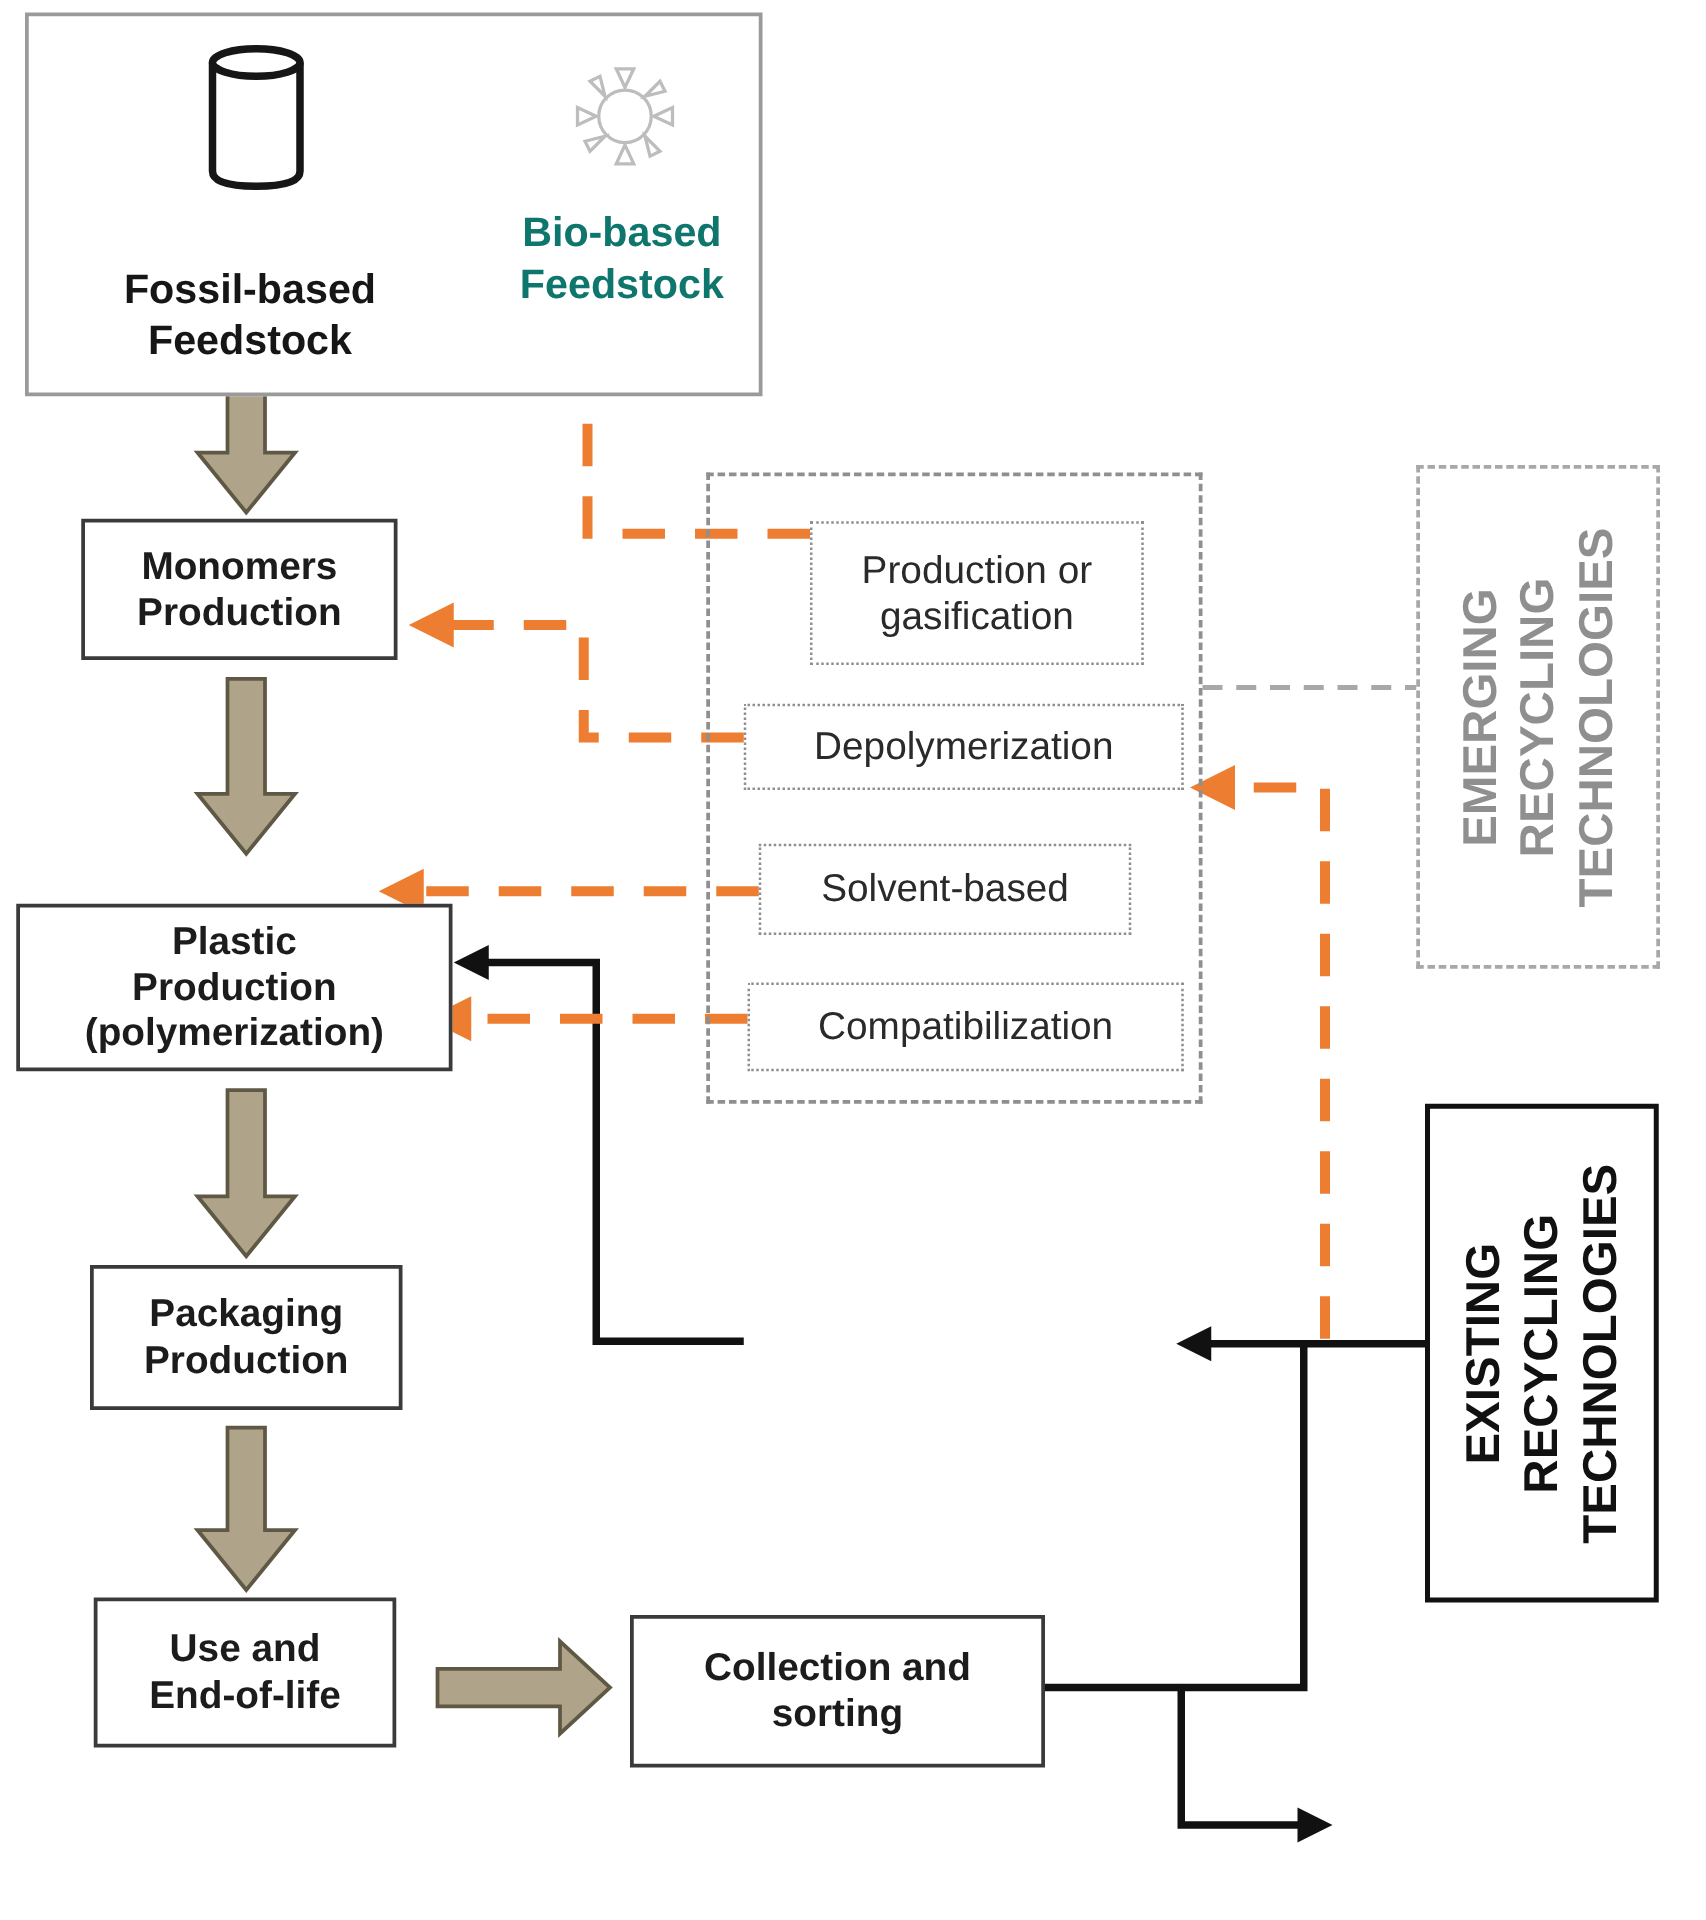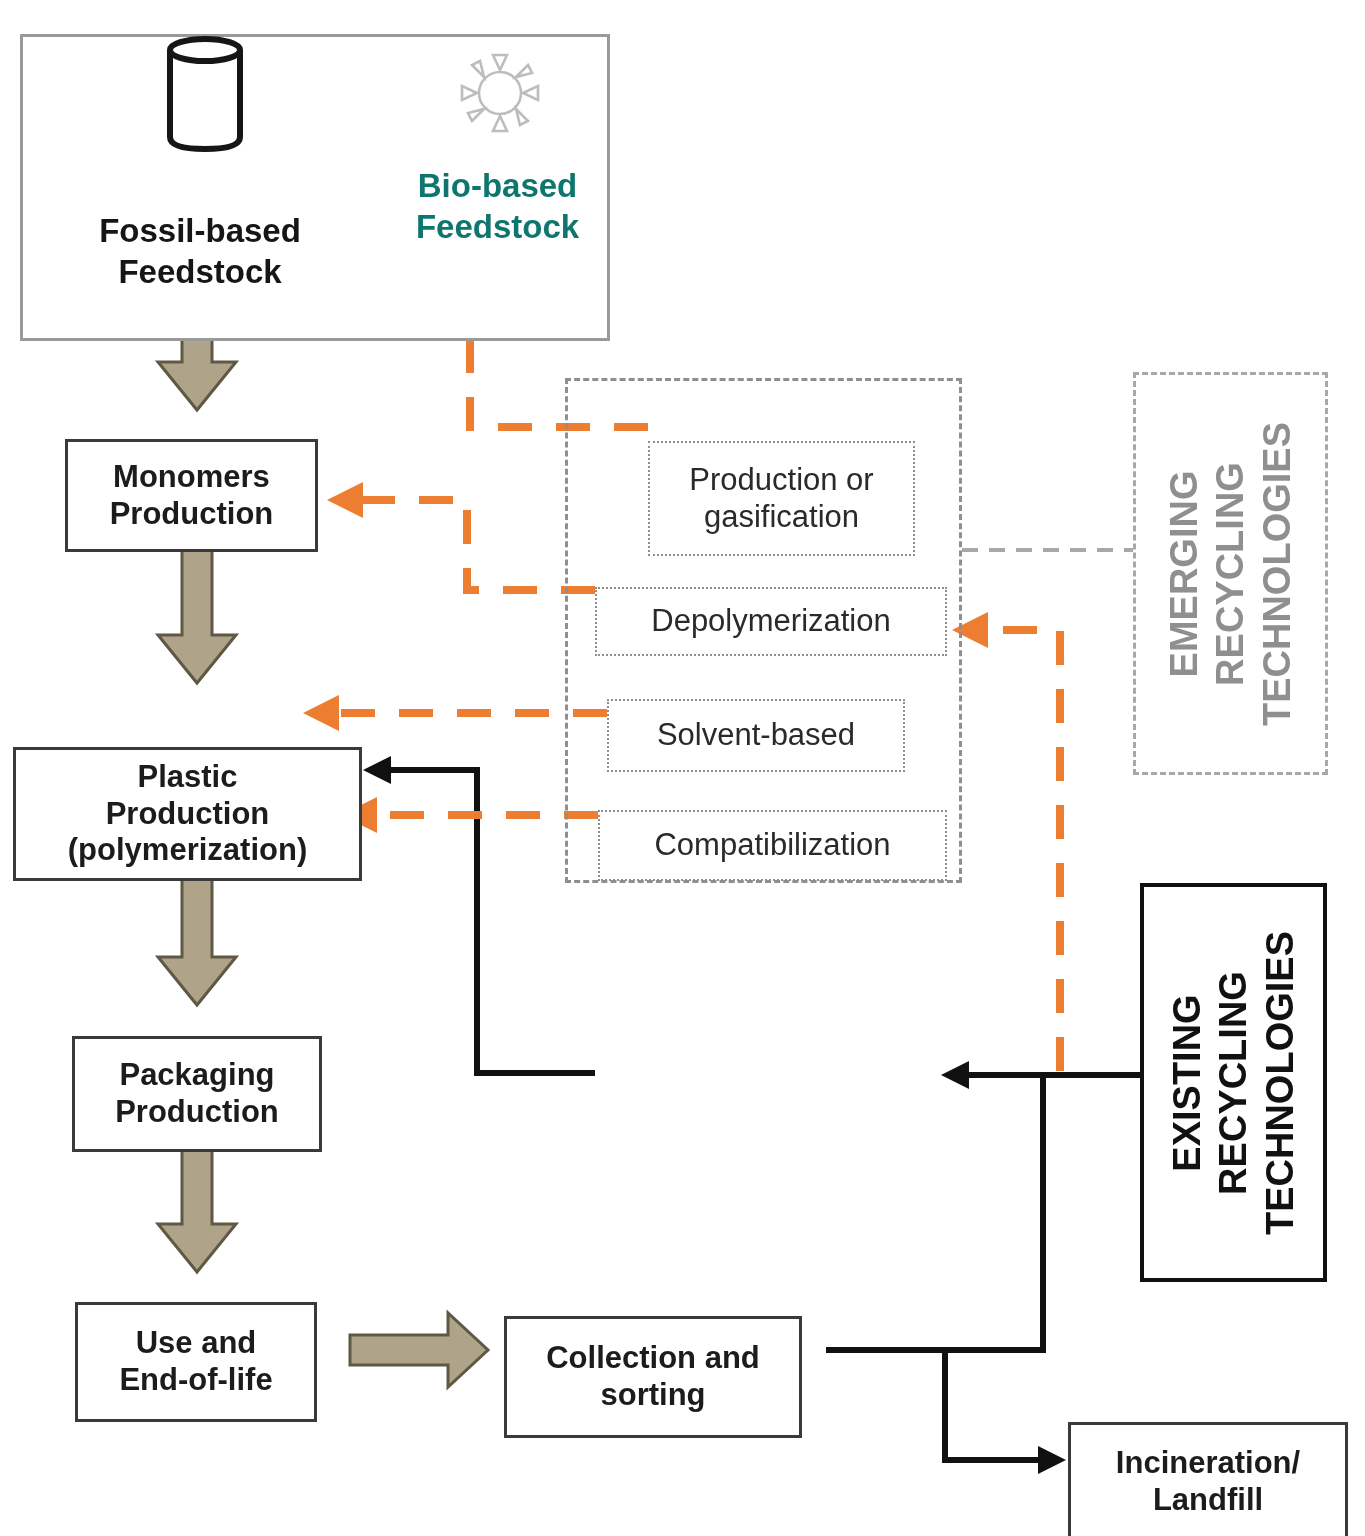--- a/index.html
+++ b/index.html
@@ -1,21 +1,21 @@
 <!DOCTYPE html>
 <html><head>
 <meta charset="utf-8">
 <style>
   html,body{margin:0;padding:0;background:#ffffff;}
   #stage{position:relative;width:1365px;height:1536px;background:#ffffff;overflow:hidden;
          font-family:"Liberation Sans", sans-serif;}
   #connector-layer{position:absolute;left:0;top:0;width:1365px;height:1536px;}
   .box{position:absolute;background:#ffffff;display:flex;align-items:center;justify-content:center;
        text-align:center;white-space:pre-line;color:#1c1c1c;font-weight:bold;font-size:31px;line-height:1.18;
-       box-sizing:border-box;margin-top:24px;}
+       box-sizing:border-box;}
   .solid-dark{border:3px solid #3a3a3a;}
   .solid-gray{border:3px solid #9a9a9a;}
   .thick-black{border:5px solid #111111;}
   .tech-box{border:2px dotted #8f8f8f;font-weight:400;color:#2a2a2a;background:transparent;}
   .group-dashed{position:absolute;border:3px dashed #8f8f8f;box-sizing:border-box;background:transparent;}
   .label-dashed{border:3px dashed #a8a8a8;background:transparent;}
   .vwrap{position:absolute;box-sizing:border-box;display:block;}
   .vtext{position:absolute;left:50%;top:50%;transform:translate(-50%,-50%) rotate(-90deg);
          text-align:center;white-space:pre-line;font-weight:bold;font-size:38px;line-height:1.22;}
   .vtext.gray{color:#8f8f8f;}
@@ -121,26 +121,24 @@
   <div class="box solid-dark" style="left:13px;top:723px;width:349px;height:134px;">Plastic
 Production
 (polymerization)</div>
 
   <div class="box solid-dark" style="left:72px;top:1012px;width:250px;height:116px;">Packaging
 Production</div>
 
   <div class="box solid-dark" style="left:75px;top:1278px;width:242px;height:120px;">Use and
 End-of-life</div>
 
-  <div class="box solid-dark" style="left:504px;top:1292px;width:298px;height:122px;">Collection and
+  <div class="box solid-dark" style="left:504px;top:1292px;width:332px;height:122px;">Collection and
 sorting</div>
 
 
-  <div class="box solid-dark" style="left:1068px;top:1398px;width:280px;height:119px;">Incineration/
-Landfill</div>
 
   <div class="group-dashed" style="left:565px;top:378px;width:397px;height:505px;"></div>
 
   <div class="box tech-box" style="left:648px;top:417px;width:267px;height:115px;">Production or
 gasification</div>
   <div class="box tech-box" style="left:595px;top:563px;width:352px;height:69px;">Depolymerization</div>
   <div class="box tech-box" style="left:607px;top:675px;width:298px;height:73px;">Solvent-based</div>
   <div class="box tech-box" style="left:598px;top:786px;width:349px;height:71px;">Compatibilization</div>
 
   <div class="vwrap label-dashed" style="left:1133px;top:372px;width:195px;height:403px;">

